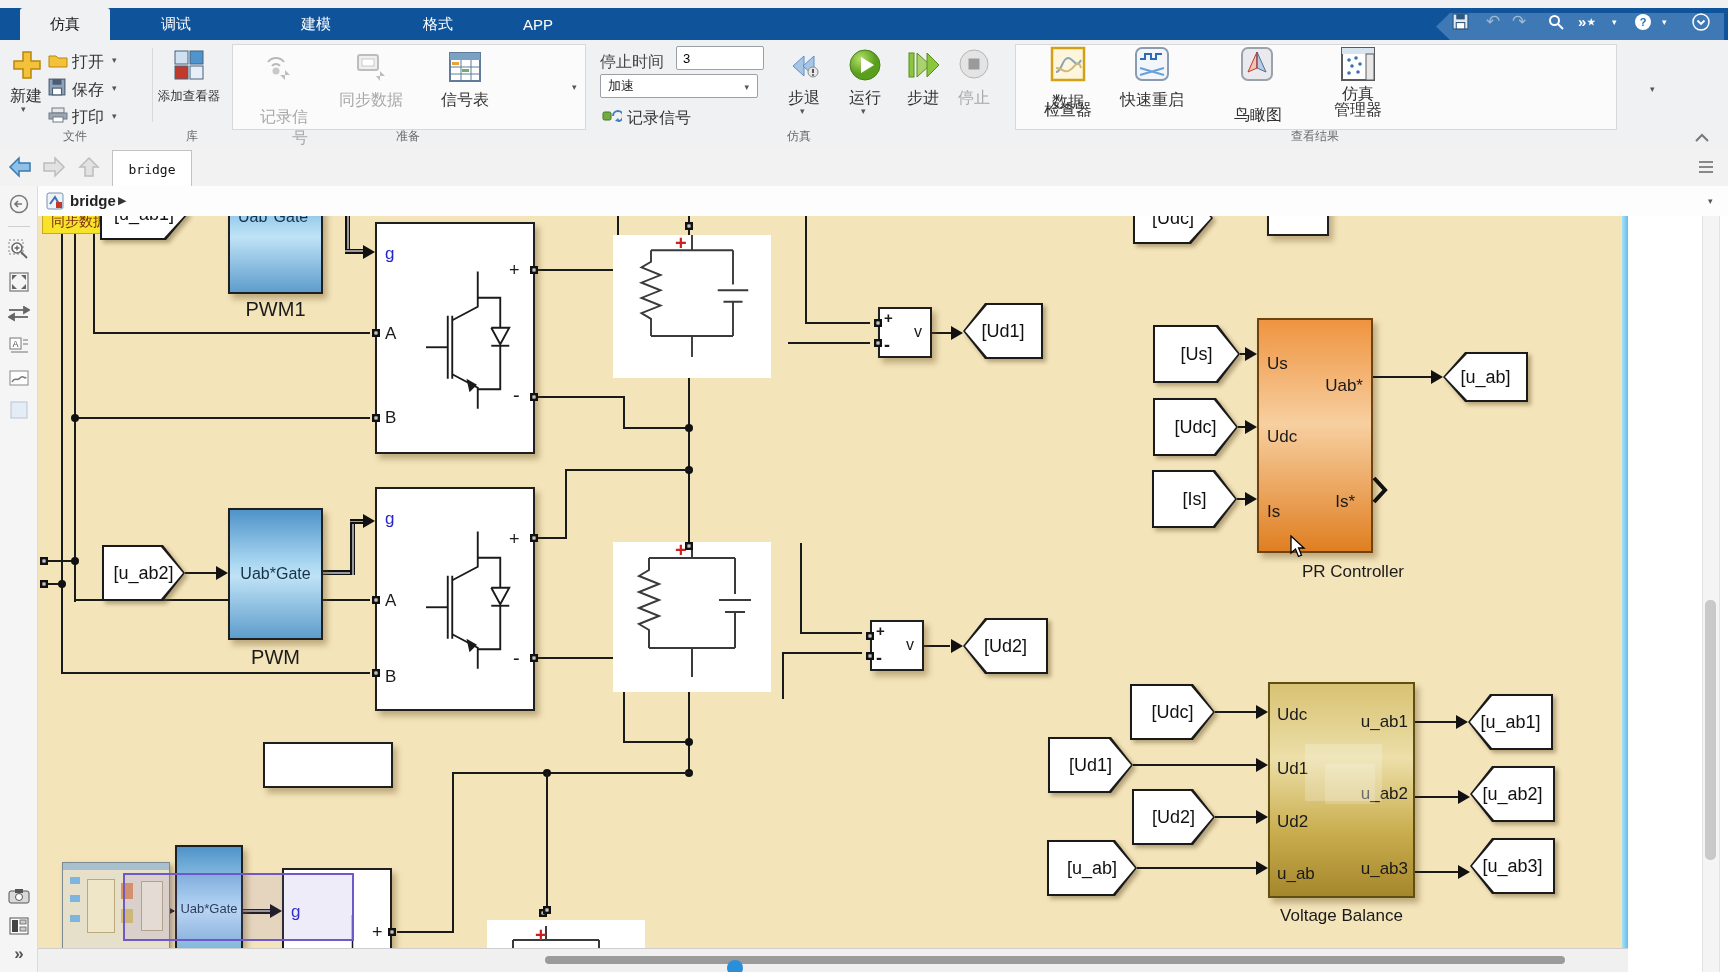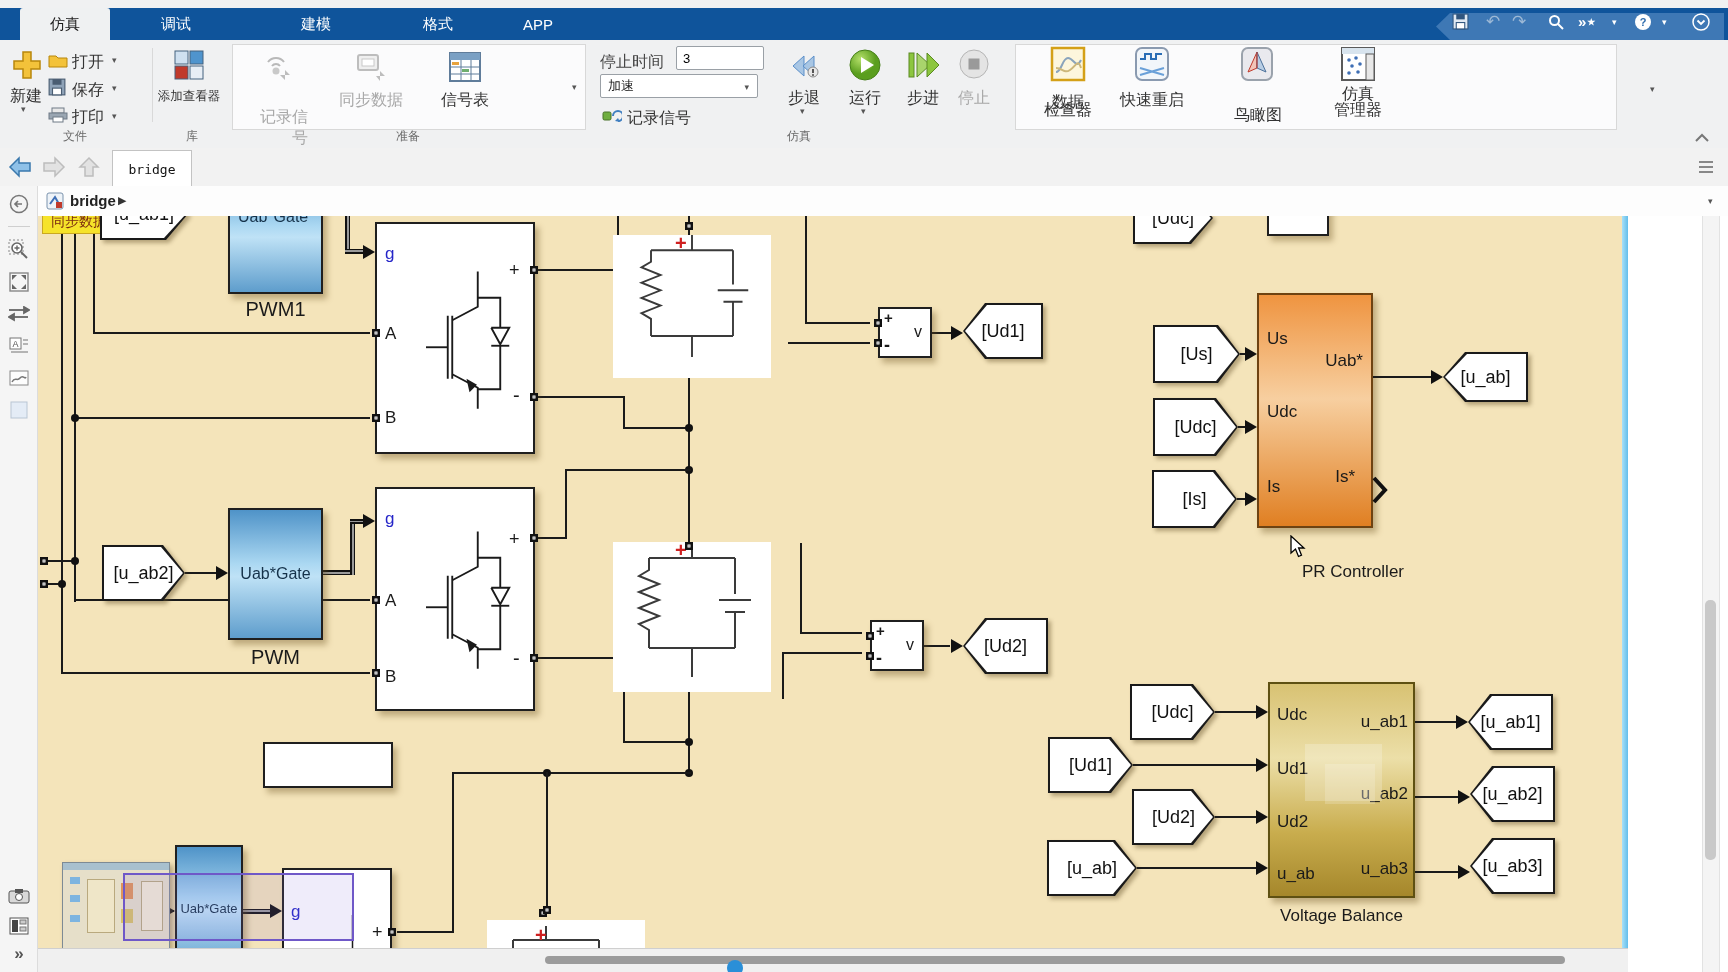--- a/index.html
+++ b/index.html
@@ -261,20 +261,21 @@
           <circle cx="9" cy="14" r="1.8"></circle>
           <circle cx="16" cy="12" r="1.8"></circle>
           <circle cx="12" cy="20" r="1.8"></circle>
           <circle cx="20" cy="18" r="1.8"></circle>
           <circle cx="9" cy="27" r="1.8"></circle>
           <circle cx="18" cy="26" r="1.8"></circle>
         </g>
     </svg>
     <div class="rlabel" style="left:1334px;top:44px;width:48px;text-align:center;">仿真</div>
     <div class="rlabel" style="left:1328px;top:60px;width:60px;text-align:center;">管理器</div>
+    <div class="sec" style="left:1015px;width:600px;">查看结果</div>
 
     <div class="caret" style="left:1650px;top:44px;">▾</div>
     <svg class="abs" style="left:1694px;top:92px;" width="16" height="12" viewBox="0 0 16 12">
         <path d="M2,9 L8,3 L14,9" fill="none" stroke="#777" stroke-width="2"></path>
       </svg>
   </div>
 
   <div class="abs" id="navbar">
     <svg class="abs" style="left:8px;top:8px;" width="24" height="22" viewBox="0 0 24 22">
         <path d="M11,2 L2,11 L11,20 V15 H22 V7 H11 z" fill="#8fc1e8" stroke="#3a78ad" stroke-width="1.5"></path>
@@ -619,21 +620,21 @@
     <div class="tag from" style="left:1114px;top:254px;width:85px;height:58px;">
       <div class="sh"></div>
         <div class="in">[Is]</div>
     </div>
     <div class="wire wh" style="left:1202px;top:137px;width:14px;"></div>
     <div class="wire wh" style="left:1200px;top:210px;width:16px;"></div>
     <div class="wire wh" style="left:1199px;top:282px;width:17px;"></div>
     <div class="arr" style="left:1219px;top:138px;"></div>
     <div class="arr" style="left:1219px;top:211px;"></div>
     <div class="arr" style="left:1219px;top:283px;"></div>
-    <div class="blk orange" style="left:1219px;top:77px;width:116px;height:235px;">
+    <div class="blk orange" style="left:1219px;top:102px;width:116px;height:235px;">
       <span class="plab" style="left:8px;top:34px;">Us</span>
       <span class="plab" style="left:8px;top:107px;">Udc</span>
       <span class="plab" style="left:8px;top:182px;">Is</span>
       <span class="plab" style="right:8px;top:56px;">Uab*</span>
       <span class="plab" style="right:16px;top:172px;">Is*</span>
     </div>
     <svg class="abs" style="left:1334px;top:260px;" width="16" height="28" viewBox="0 0 16 28">
       <path d="M2,2 L13,14 L2,26" fill="none" stroke="#111" stroke-width="4"></path>
     </svg>
     <div class="blklab" style="left:1215px;top:346px;width:200px;font-size:17px;">PR Controller</div>

